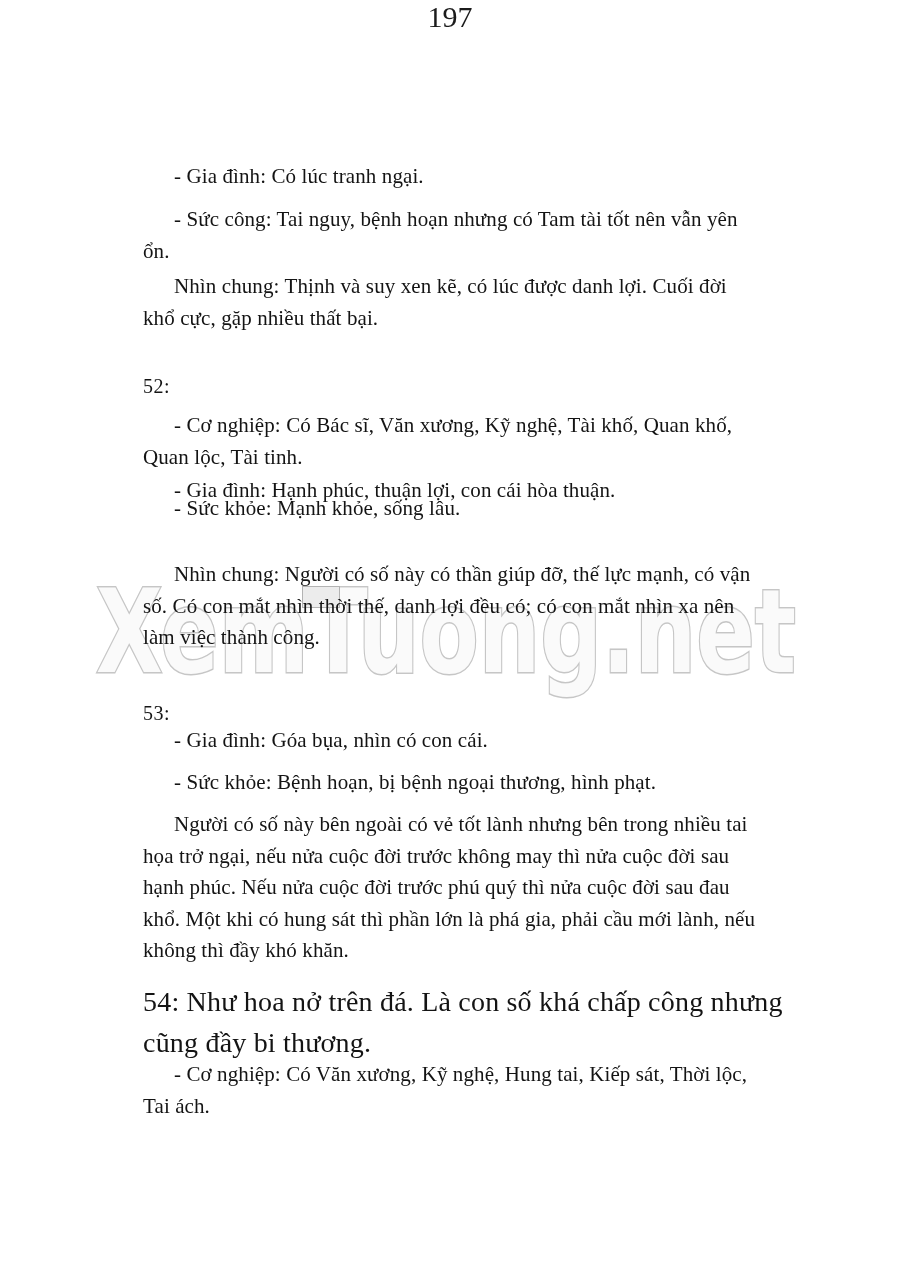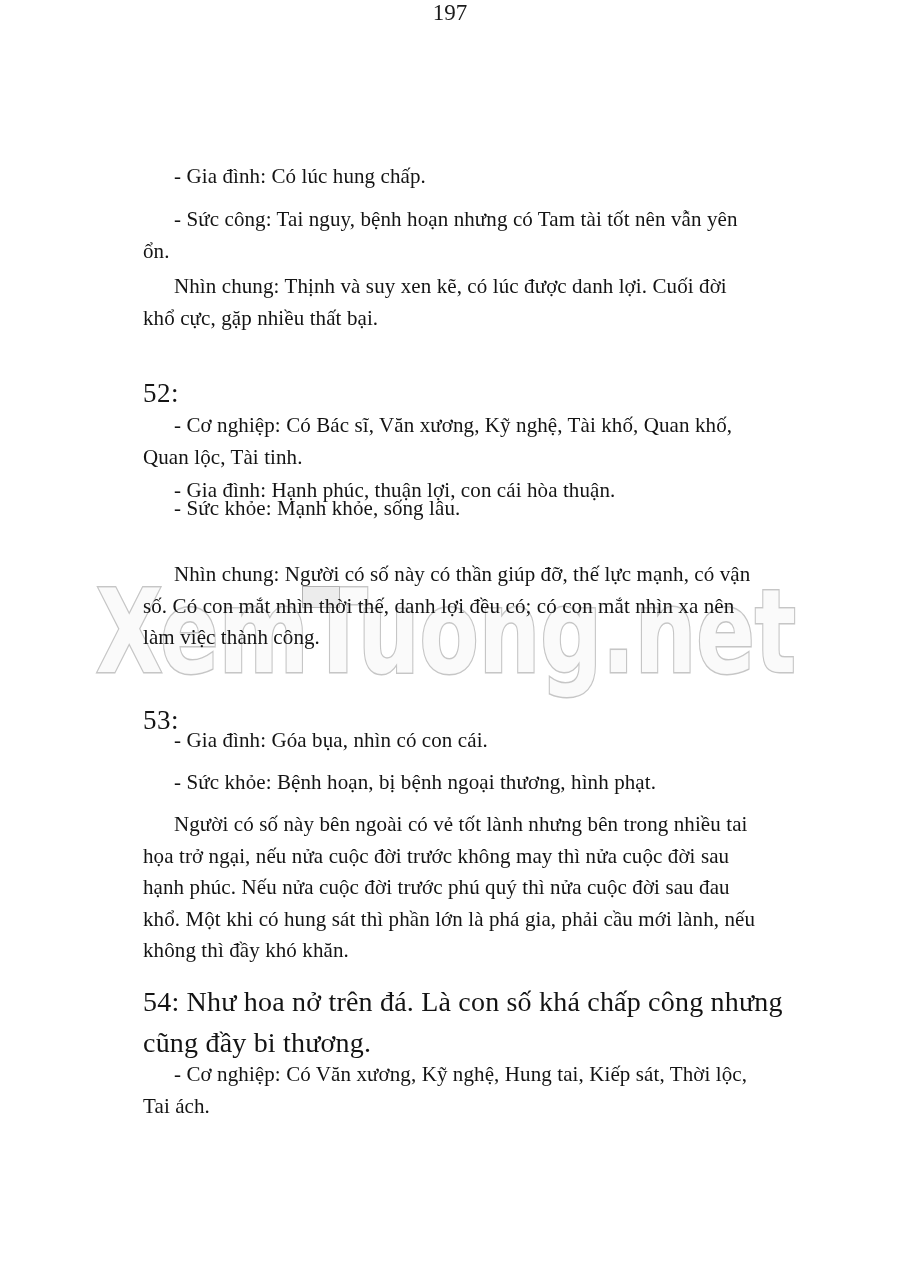--- a/index.html
+++ b/index.html
@@ -16,35 +16,35 @@
     position:absolute;
     left:143px; width:620px;
     font-size:21px; line-height:31.5px;
     color:#141414;
     z-index:3;
     text-align:left;
     letter-spacing:0.1px;
   }
   .ind { text-indent:31px; }
   .sec-num {
-    font-size:27px;
+    font-size:20px;
     line-height:30px;
     letter-spacing:0.5px;
   }
   .h54 {
     width:665px;
     font-size:28px;
     line-height:41px;
     letter-spacing:0.2px;
   }
   .pageno {
     position:absolute;
     left:0; top:1102; width:900px;
     text-align:center;
-    font-size:23px;
+    font-size:30px;
     color:#1b1b1b;
     z-index:3;
   }
   
   .watermark-svg {
     position:absolute;
     left:92px; top:560px;
     z-index:1;
   }
   .wm-box {
@@ -65,21 +65,21 @@
 </head>
 <body>
 
 <div class="page">
 
   <svg class="watermark-svg" width="716" height="158">
     <text x="4" y="112" font-family="DejaVu Sans, Liberation Sans, sans-serif" font-weight="bold" font-size="116" textLength="700" lengthAdjust="spacingAndGlyphs" fill="#fafafa" stroke="#c6c6c6" stroke-width="3" paint-order="stroke">XemTuong.net</text>
   </svg>
   <div class="wm-box"></div>
 
-  <p class="b ind" style="top:140px">- Gia đình: Có lúc hung chấp.</p>
+  <p class="b ind" style="top:140px">- Gia đình: Có lúc tranh ngại.</p>
   <p class="b ind" style="top:183px">- Sức công: Tai nguy, bệnh hoạn nhưng có Tam tài tốt nên vẫn yên ổn.</p>
   <p class="b ind" style="top:250px">Nhìn chung: Thịnh và suy xen kẽ, có lúc được danh lợi. Cuối đời khổ cực, gặp nhiều thất bại.</p>
 
   <p class="b sec-num" style="top:351px">52:</p>
   <p class="b ind" style="top:454px">- Gia đình: Hạnh phúc, thuận lợi, con cái hòa thuận.</p>
   <p class="b ind" style="top:389px">- Cơ nghiệp: Có Bác sĩ, Văn xương, Kỹ nghệ, Tài khố, Quan khố, Quan lộc, Tài tinh.</p>
   <p class="b ind" style="top:472px">- Sức khỏe: Mạnh khỏe, sống lâu.</p>
   <p class="b ind" style="top:538px">Nhìn chung: Người có số này có thần giúp đỡ, thế lực mạnh, có vận số. Có con mắt nhìn thời thế, danh lợi đều có; có con mắt nhìn xa nên làm việc thành công.</p>
 
   <p class="b sec-num" style="top:678px">53:</p>

